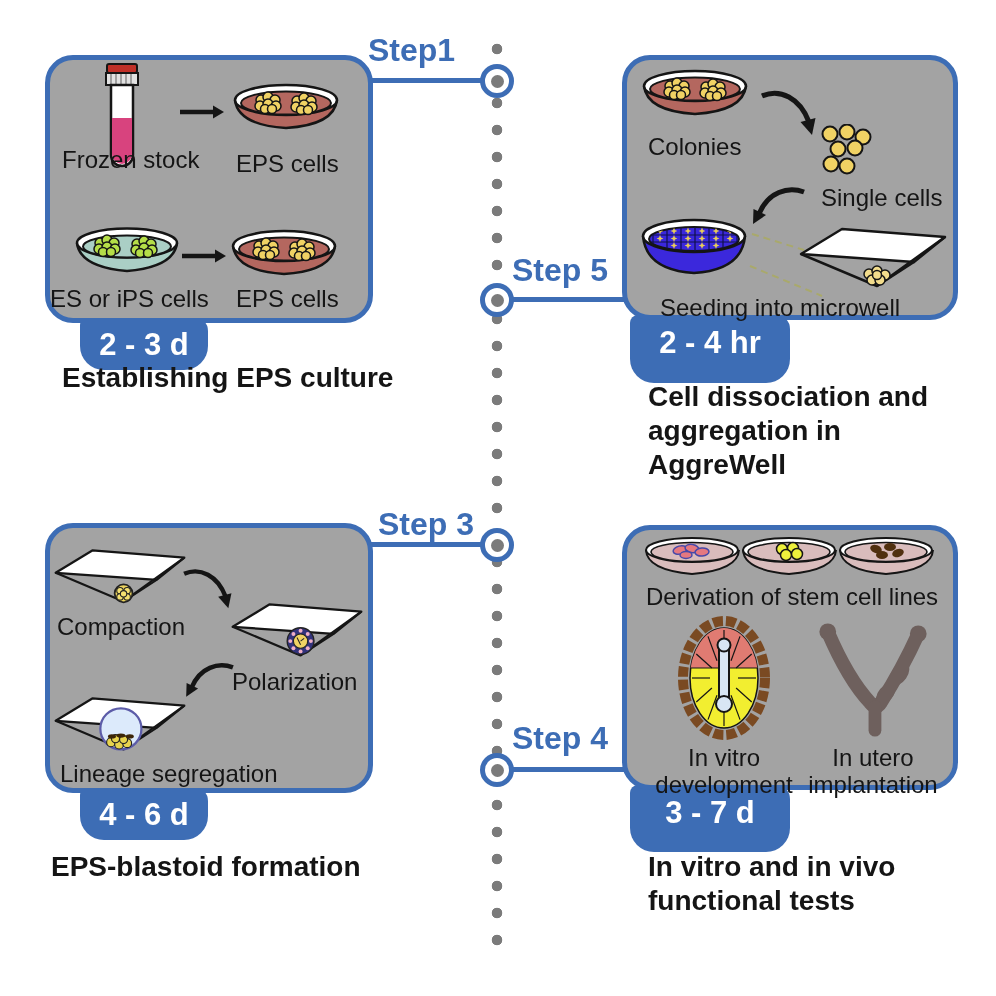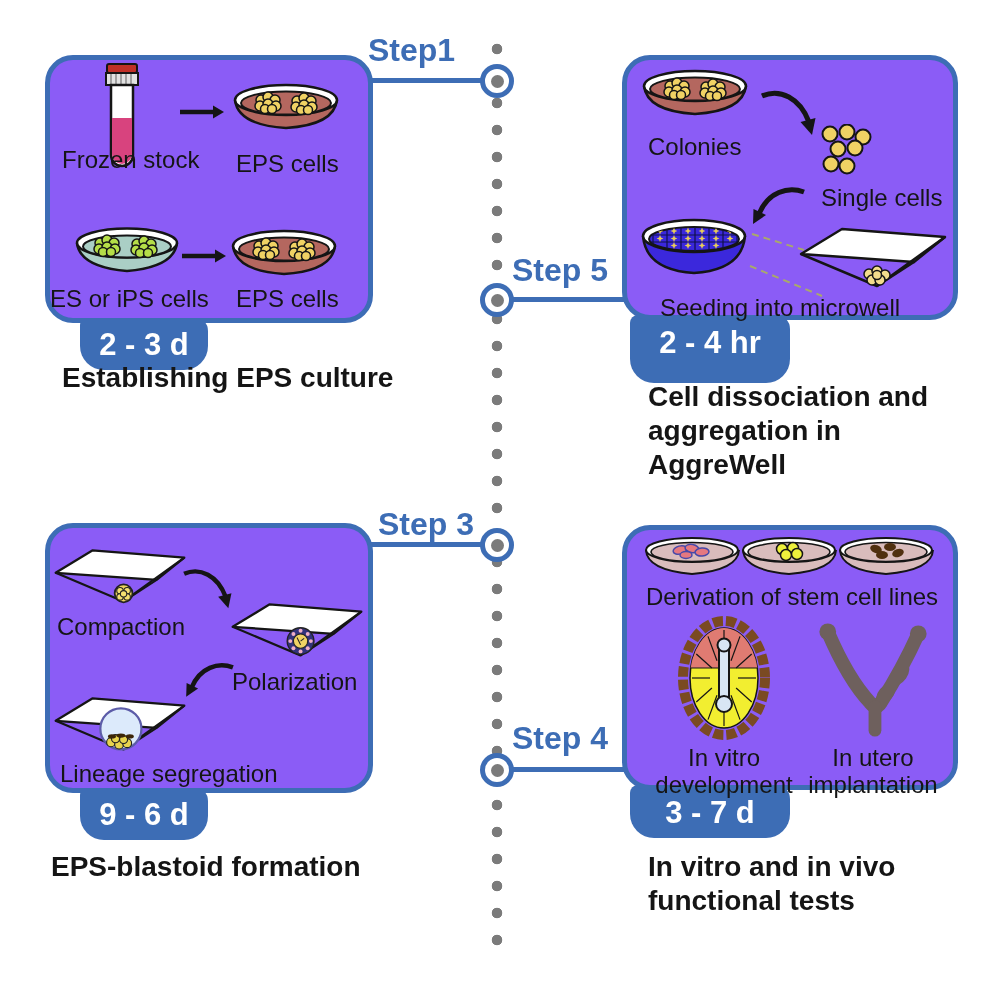--- a/index.html
+++ b/index.html
@@ -2,21 +2,21 @@
 <html style="--blue: #3d6db5;"><head>
 <meta charset="utf-8">
 <style>
   :root { --blue:#3d6db5; }
   html,body { margin:0; padding:0; background:#fff; }
   .stage {
     position:relative; width:996px; height:996px; background:#fff;
     font-family:"Liberation Sans", sans-serif; overflow:hidden;
   }
   .panel {
-    position:absolute; box-sizing:border-box; background:#8b5cf6;
+    position:absolute; box-sizing:border-box; background:#a3a3a3;
     border:5px solid var(--blue); border-radius:28px; z-index:2;
   }
   .badge {
     position:absolute; box-sizing:border-box; background:var(--blue); color:#fff;
     font-weight:bold; font-size:31px; text-align:center; z-index:1;
     border-radius:8px 14px 24px 24px; padding-top:10px;
   }
   .step-label {
     position:absolute; color:var(--blue); font-weight:bold; font-size:32px;
     z-index:3; white-space:nowrap;
@@ -66,22 +66,22 @@
       <div class="dot"></div>
     </div>
 
   <div class="step-label" style="left:368px;top:32px;text-align:right;">Step1</div>
   <div class="step-label" style="left:512px;top:252px;">Step 5</div>
   <div class="step-label" style="left:378px;top:506px;">Step 3</div>
   <div class="step-label" style="left:512px;top:720px;">Step 4</div>
 
   <div class="badge" style="left:80px;top:317px;width:128px;height:53px;">2 - 3 d</div>
   <div class="badge" style="left:630px;top:315px;width:160px;height:68px;">2 - 4 hr</div>
-  <div class="badge" style="left:80px;top:787px;width:128px;height:53px;">9 - 6 d</div>
-  <div class="badge" style="left:630px;top:785px;width:160px;height:53px;">3 - 7 d</div>
+  <div class="badge" style="left:80px;top:787px;width:128px;height:53px;">4 - 6 d</div>
+  <div class="badge" style="left:630px;top:785px;width:160px;height:67px;">3 - 7 d</div>
 
   <div class="caption" style="left:62px;top:361px;text-align:right;">
     <span>Establishing EPS culture</span>
   </div>
   <div class="caption" style="left:648px;top:380px;">
     <span style="display:block">Cell dissociation and</span>
     <span style="display:block">aggregation in</span>
     <span style="display:block">AggreWell</span>
   </div>
   <div class="caption" style="left:51px;top:850px;">

